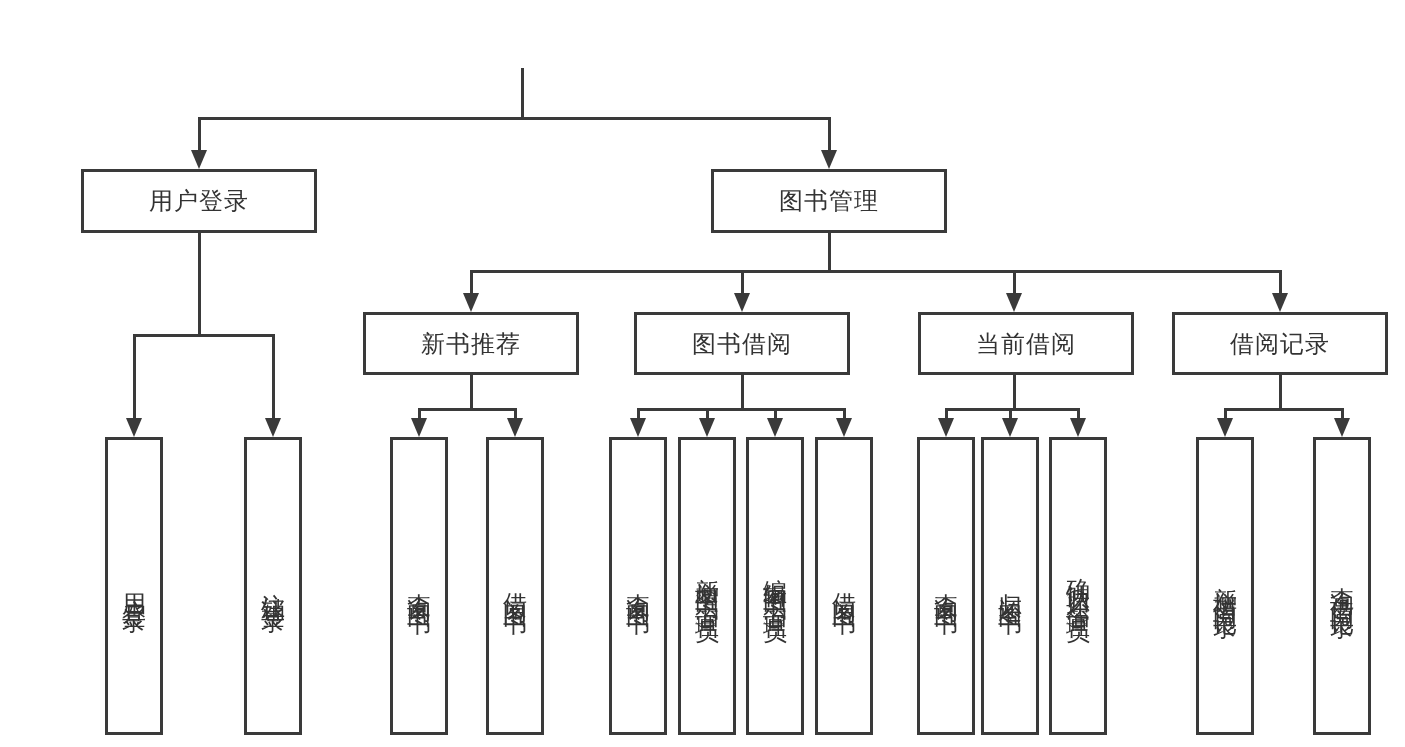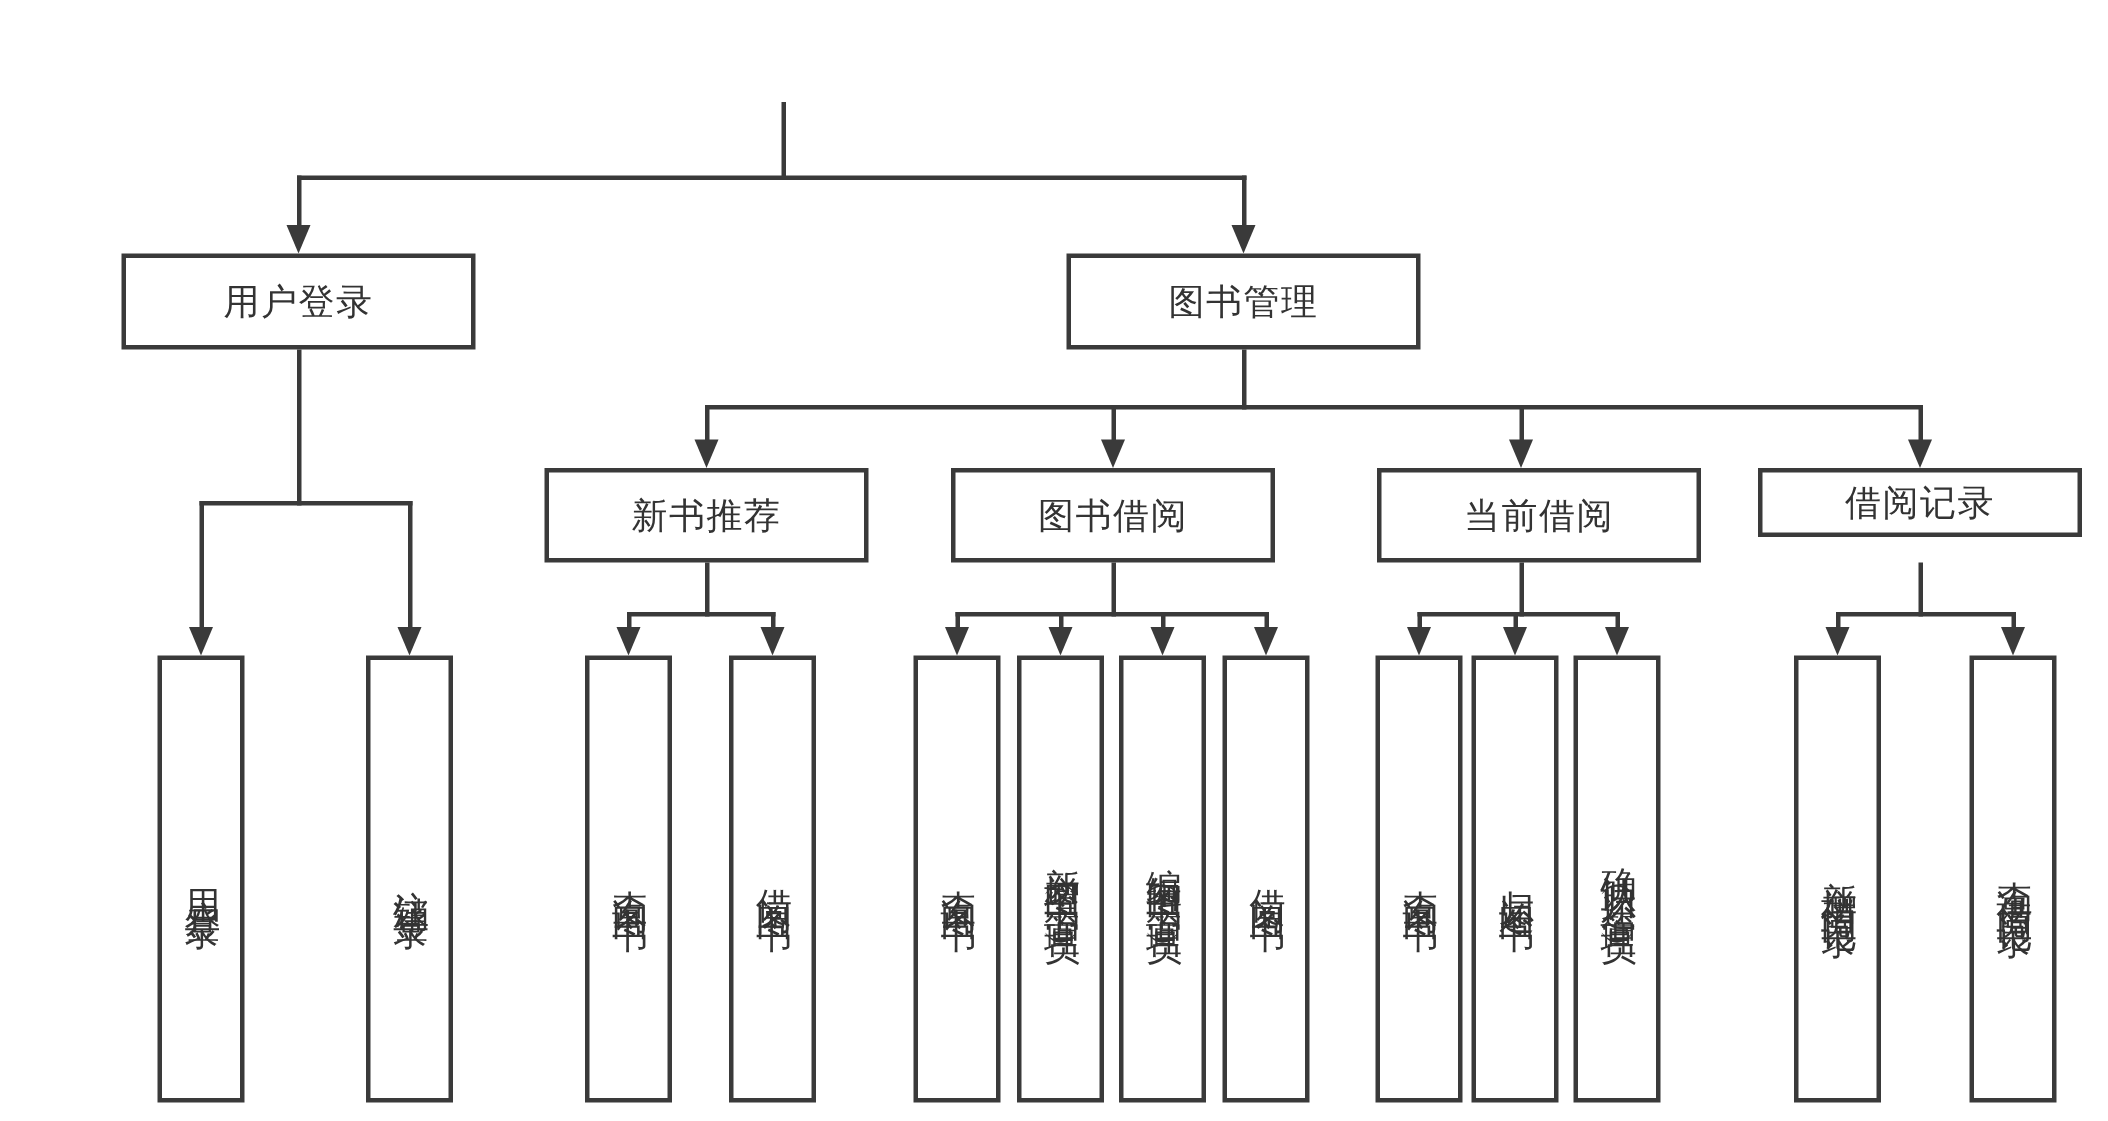--- a/index.html
+++ b/index.html
@@ -64,21 +64,21 @@
 
   <div class="box" style="left:363px;top:312px;width:216px;height:63px;">
     <span>新书推荐</span>
   </div>
   <div class="box" style="left:634px;top:312px;width:216px;height:63px;">
     <span>图书借阅</span>
   </div>
   <div class="box" style="left:906px;top:312px;width:216px;height:63px;margin-left:12px;">
     <span>当前借阅</span>
   </div>
-  <div class="box" style="left:1172px;top:312px;width:216px;height:46px;">
+  <div class="box" style="left:1172px;top:312px;width:216px;height:63px;">
     <span>借阅记录</span>
   </div>
 
   <div class="box leaf" style="left:105px;top:437px;width:58px;height:298px;">
     <span class="vtext">用户登录</span>
   </div>
   <div class="box leaf" style="left:244px;top:437px;width:58px;height:298px;">
     <span class="vtext">注销登录</span>
   </div>
 

